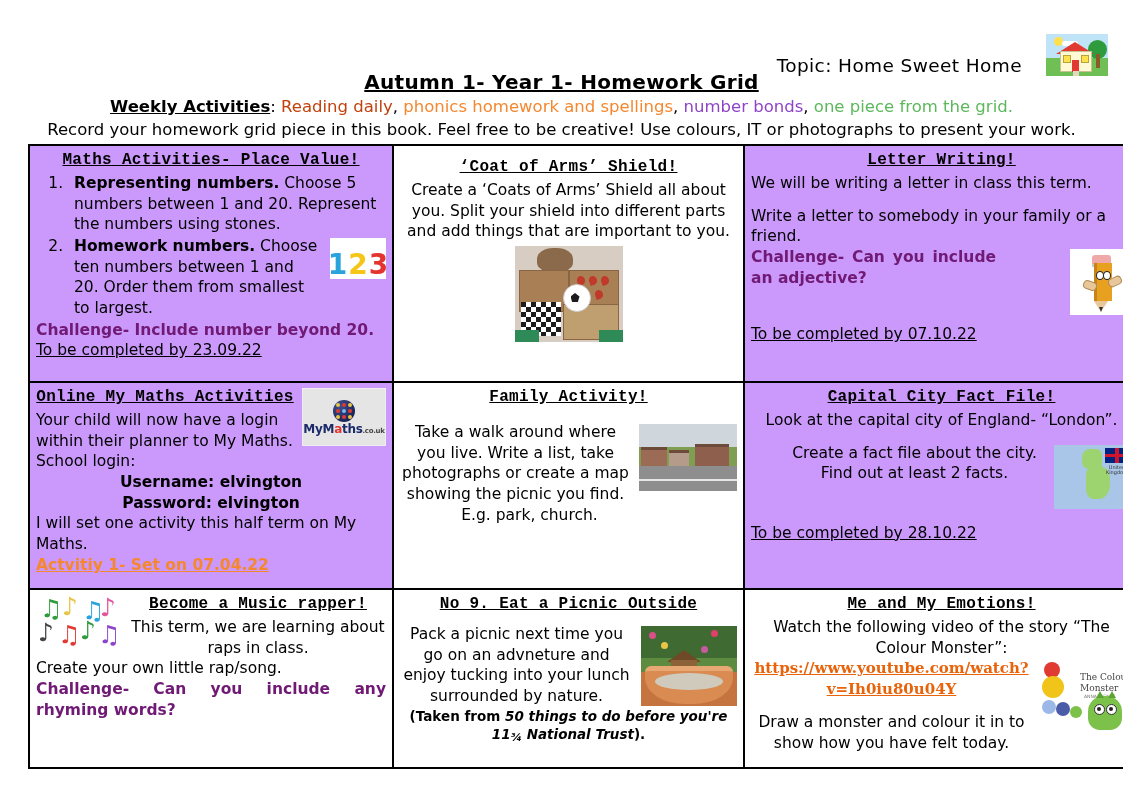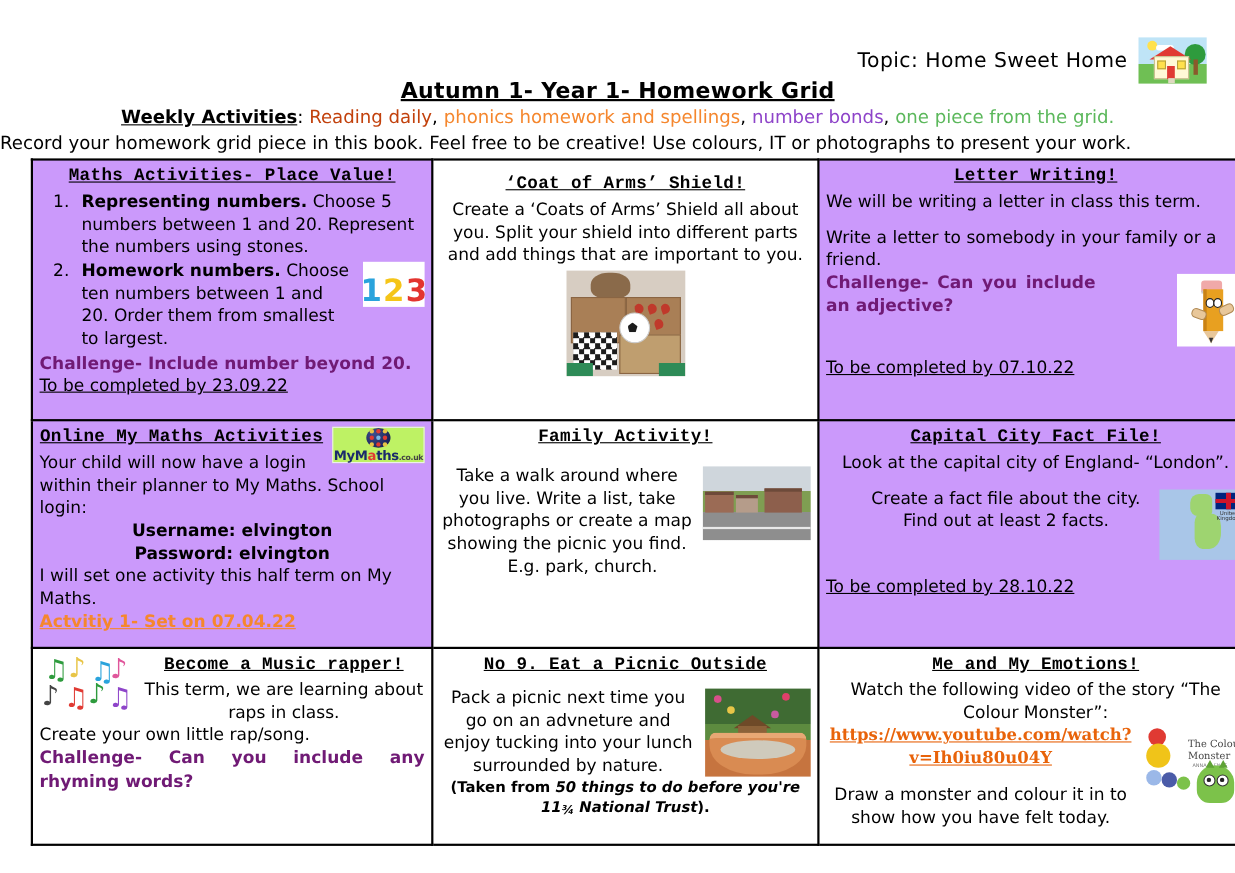--- a/index.html
+++ b/index.html
@@ -19,24 +19,24 @@
     height: 794px;
     position: relative;
     box-sizing: border-box;
     padding: 0;
   }
 
   
   .topic-row {
     position: absolute;
     top: 34px;
-    right: 26px;
+    right: 15px;
     display: flex;
-    align-items: center;
-    gap: 10px;
+    align-items: flex-end;
+    gap: 24px;
   }
   .topic-text {
     font-family: "DejaVu Sans", sans-serif;
     font-size: 18.5px;
     color: #000;
     letter-spacing: 0.4px;
     white-space: nowrap;
   }
   .house-img {
     width: 62px;
@@ -98,21 +98,21 @@
     left: 0; right: 0;
     text-align: center;
     font-size: 16.5px;
     color: #000;
   }
   .weekly-line .wa-label { font-weight: bold; text-decoration: underline; }
   .record-line {
     position: absolute;
     top: 120px;
     left: 0; right: 0;
-    text-align: left;
+    text-align: center;
     font-size: 16.5px;
     color: #000;
   }
 
   
   .grid {
     position: absolute;
     left: 28px;
     top: 144px;
     width: 1068px;
@@ -201,21 +201,21 @@
     border-top: 5px solid #333;
   }
   .pencil-eye { position: absolute; width: 6px; height: 7px; background: #fff; border: 1px solid #222; border-radius: 50%; top: 22px;}
   .pencil-eye.l { left: 26px; } .pencil-eye.r { left: 33px; }
   .pencil-arm { position: absolute; background: #e8c79a; border: 1px solid #b08a55; border-radius: 4px; }
   .pencil-arm.l { left: 13px; top: 32px; width: 12px; height: 7px; transform: rotate(20deg); }
   .pencil-arm.r { left: 38px; top: 28px; width: 12px; height: 7px; transform: rotate(-25deg); }
 
   
   .mymaths {
-    width: 84px; height: 33px; background: #bef264; position: relative;
+    width: 84px; height: 58px; background: #e5e5e5; position: relative;
     display: flex; flex-direction: column; align-items: center; justify-content: center;
     border: 1px solid #eee; box-sizing: border-box;
   }
   .mm-circle {
     width: 22px; height: 22px; border-radius: 50%;
     background: radial-gradient(circle at 32% 28%, #3d4f8f, #1b2356 75%);
     display: grid; grid-template-columns: repeat(3, 4px); grid-template-rows: repeat(3, 4px);
     gap: 2px; align-content: center; justify-content: center; margin-bottom: 1px;
   }
   .mm-dot { width: 4px; height: 4px; border-radius: 50%; }

